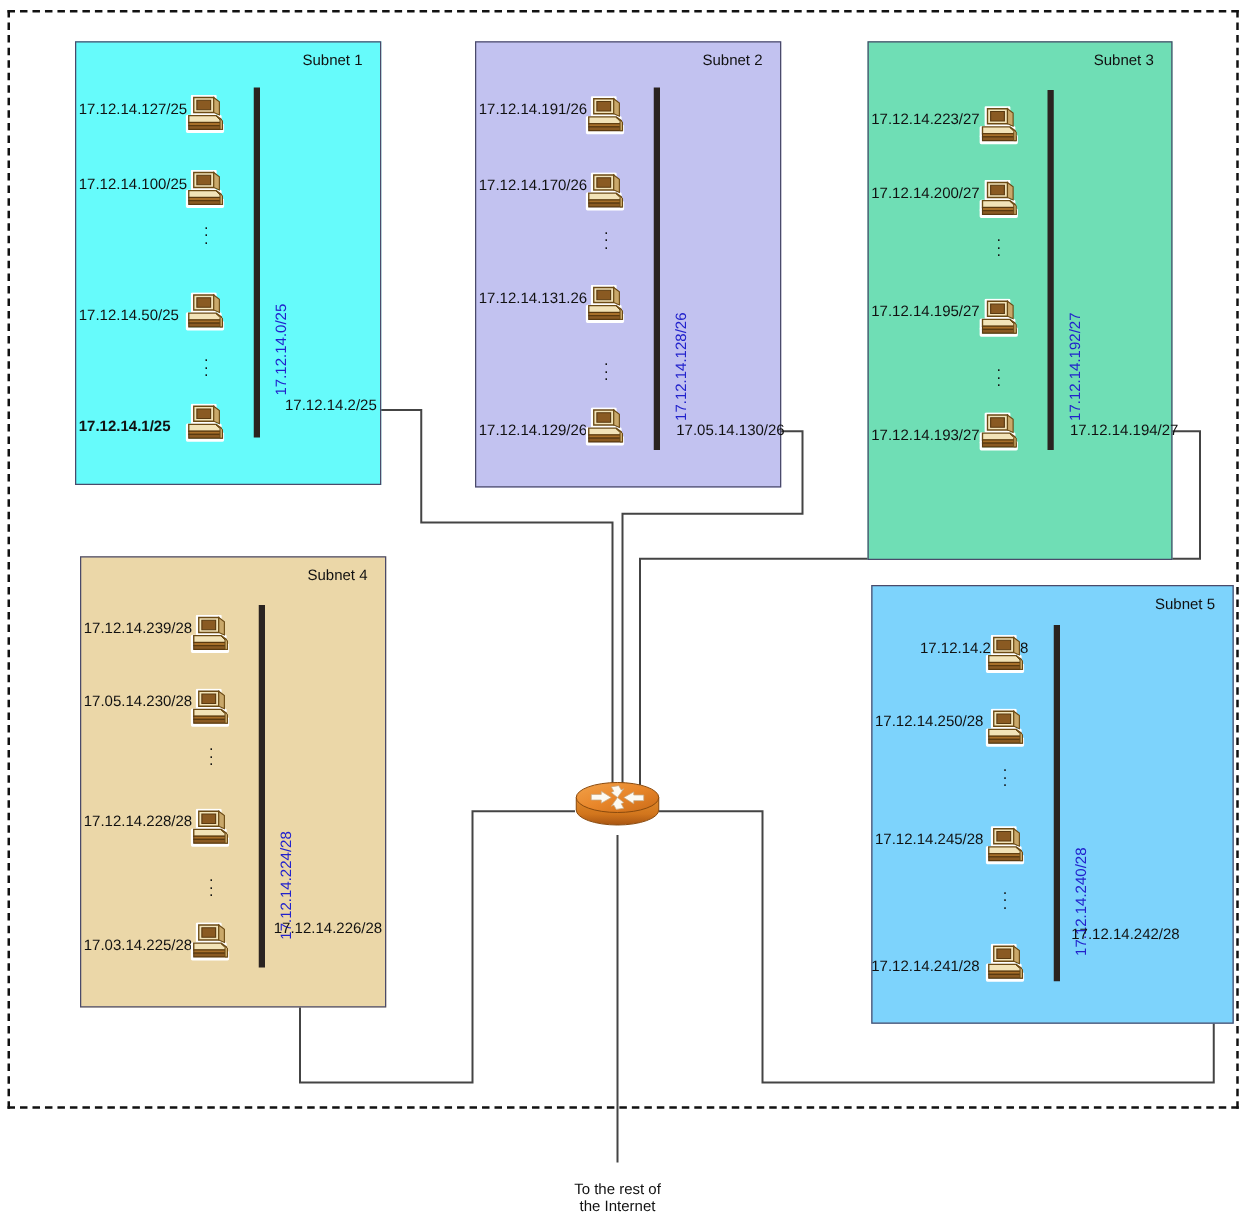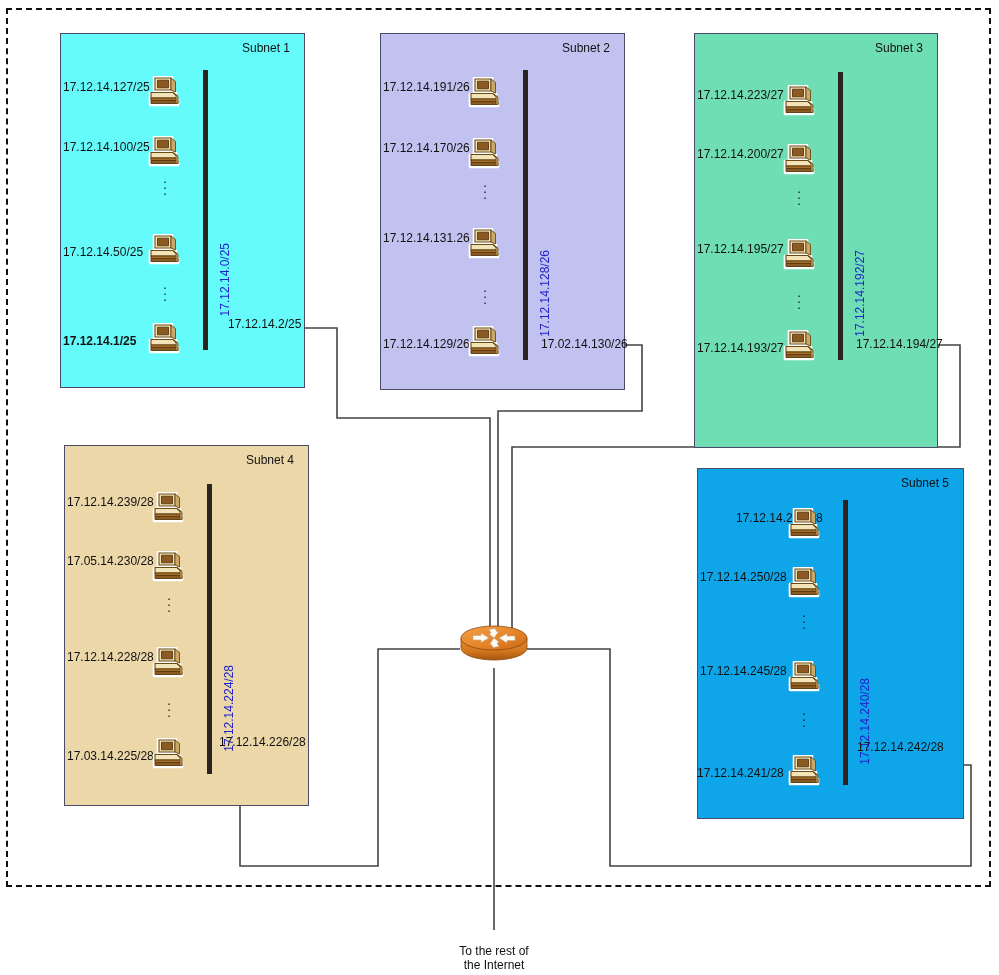--- a/index.html
+++ b/index.html
@@ -128,21 +128,21 @@
   <div class="subnet" id="s2" style="left: 380px; top: 33px; width: 245px; height: 357px; background: rgb(194, 194, 240);">
     <div class="subnet-title">Subnet 2</div>
   </div>
   <div class="bus" style="left: 523px; top: 70px; height: 290px; background: rgb(42, 35, 32);"></div>
   <div class="bus-label" style="left: 538px; top: 250px; color: rgb(34, 34, 204); transform: rotate(-90deg) translate(-100%, 0px); transform-origin: left top;">17.12.14.128/26</div>
 
   <div class="host-label" style="left:383px;top:80px;">17.12.14.191/26</div>
   <div class="host-label" style="left:383px;top:141px;">17.12.14.170/26</div>
   <div class="host-label" style="left:383px;top:231px;">17.12.14.131.26</div>
   <div class="host-label" style="left:383px;top:337px;">17.12.14.129/26</div>
-  <div class="iface-label" style="left:541px;top:337px;">17.02.14.130/26</div>
+  <div class="iface-label" style="left:541px;top:337px;">17.05.14.130/26</div>
   <div class="vdots" style="left:480px;top:180px;">
       <span>.</span>
       <span>.</span>
       <span>.</span>
     </div>
   <div class="vdots" style="left:480px;top:285px;">
       <span>.</span>
       <span>.</span>
       <span>.</span>
     </div>
@@ -184,21 +184,21 @@
       <span>.</span>
       <span>.</span>
       <span>.</span>
     </div>
   <div class="vdots" style="left:164px;top:698px;">
       <span>.</span>
       <span>.</span>
       <span>.</span>
     </div>
 
-  <div class="subnet" id="s5" style="left: 697px; top: 468px; width: 267px; height: 351px; background: #0ea5e9;">
+  <div class="subnet" id="s5" style="left: 697px; top: 468px; width: 290px; height: 351px; background: #7dd3fc;">
     <div class="subnet-title">Subnet 5</div>
   </div>
   <div class="bus" style="left: 843px; top: 500px; height: 285px; background: rgb(42, 35, 32);"></div>
   <div class="bus-label" style="left: 858px; top: 678px; color: rgb(34, 34, 204); transform: rotate(-90deg) translate(-100%, 0px); transform-origin: left top;">17.12.14.240/28</div>
 
   <div class="host-label" style="left:700px;top:511px;margin-left:36px;">17.12.14.255/28</div>
   <div class="host-label" style="left:700px;top:570px;">17.12.14.250/28</div>
   <div class="host-label" style="left:700px;top:664px;">17.12.14.245/28</div>
   <div class="host-label" style="left:697px;top:766px;">17.12.14.241/28</div>
   <div class="iface-label" style="left:857px;top:740px;">17.12.14.242/28</div>

